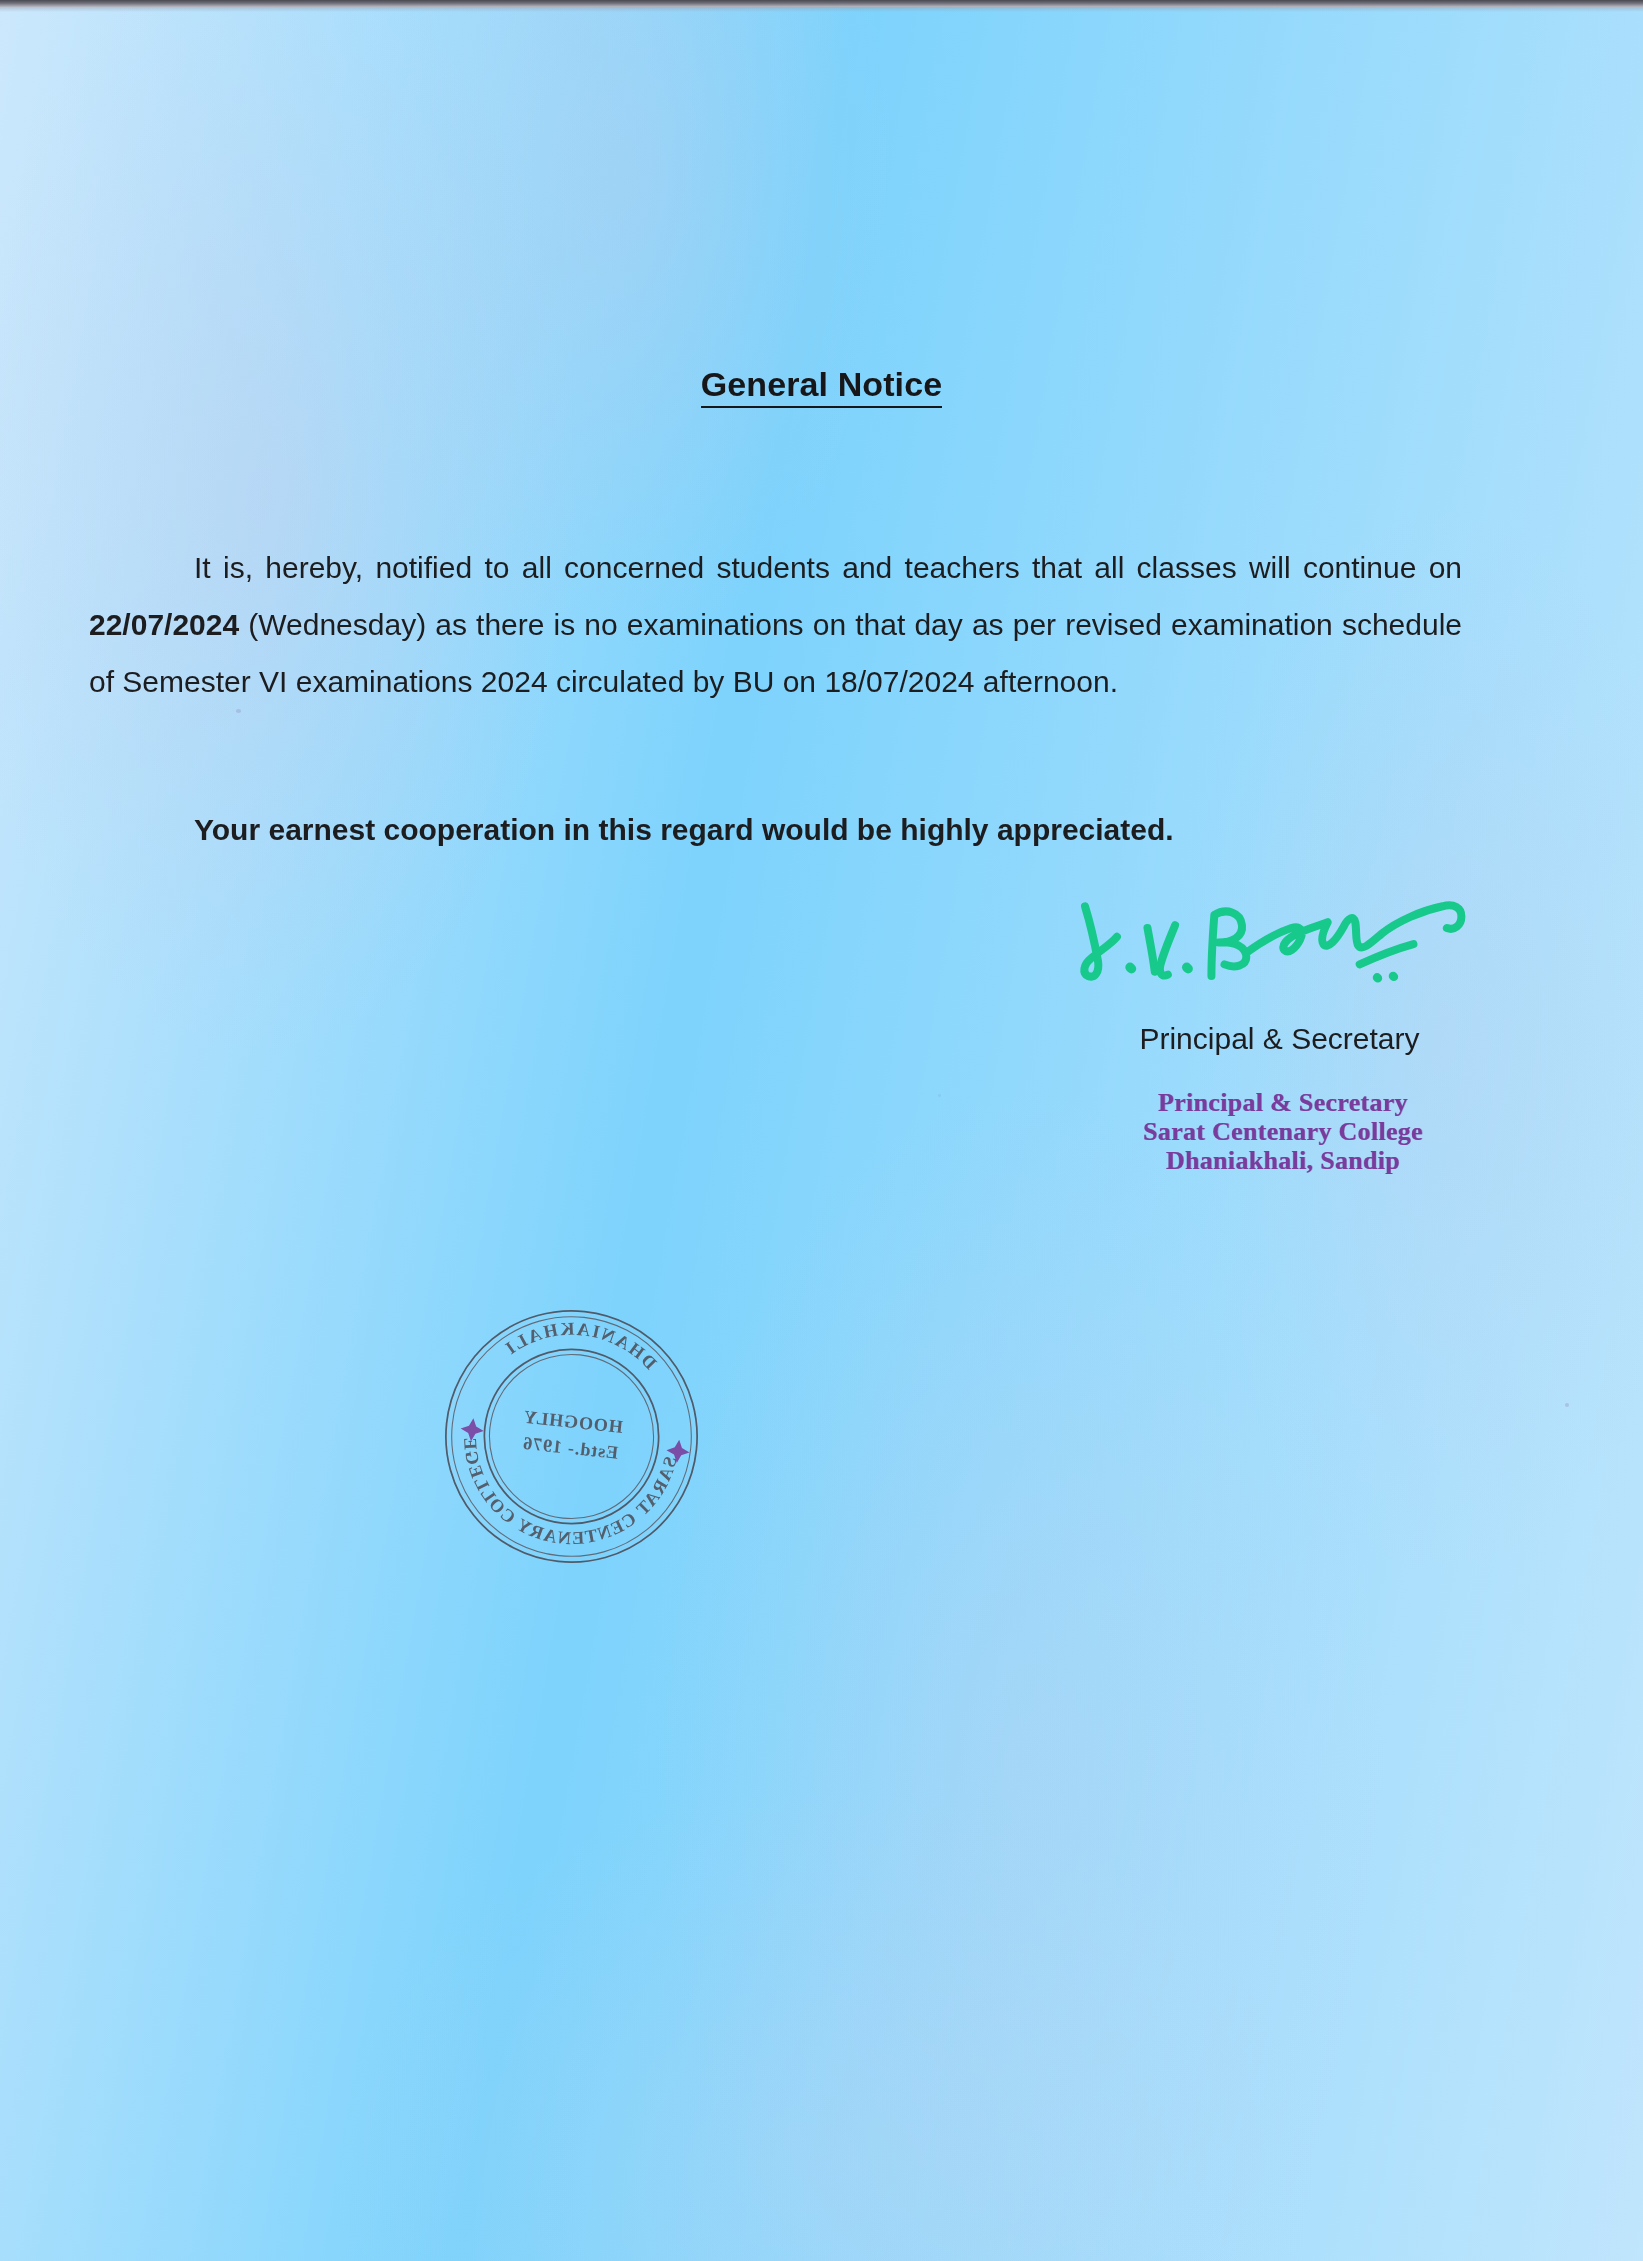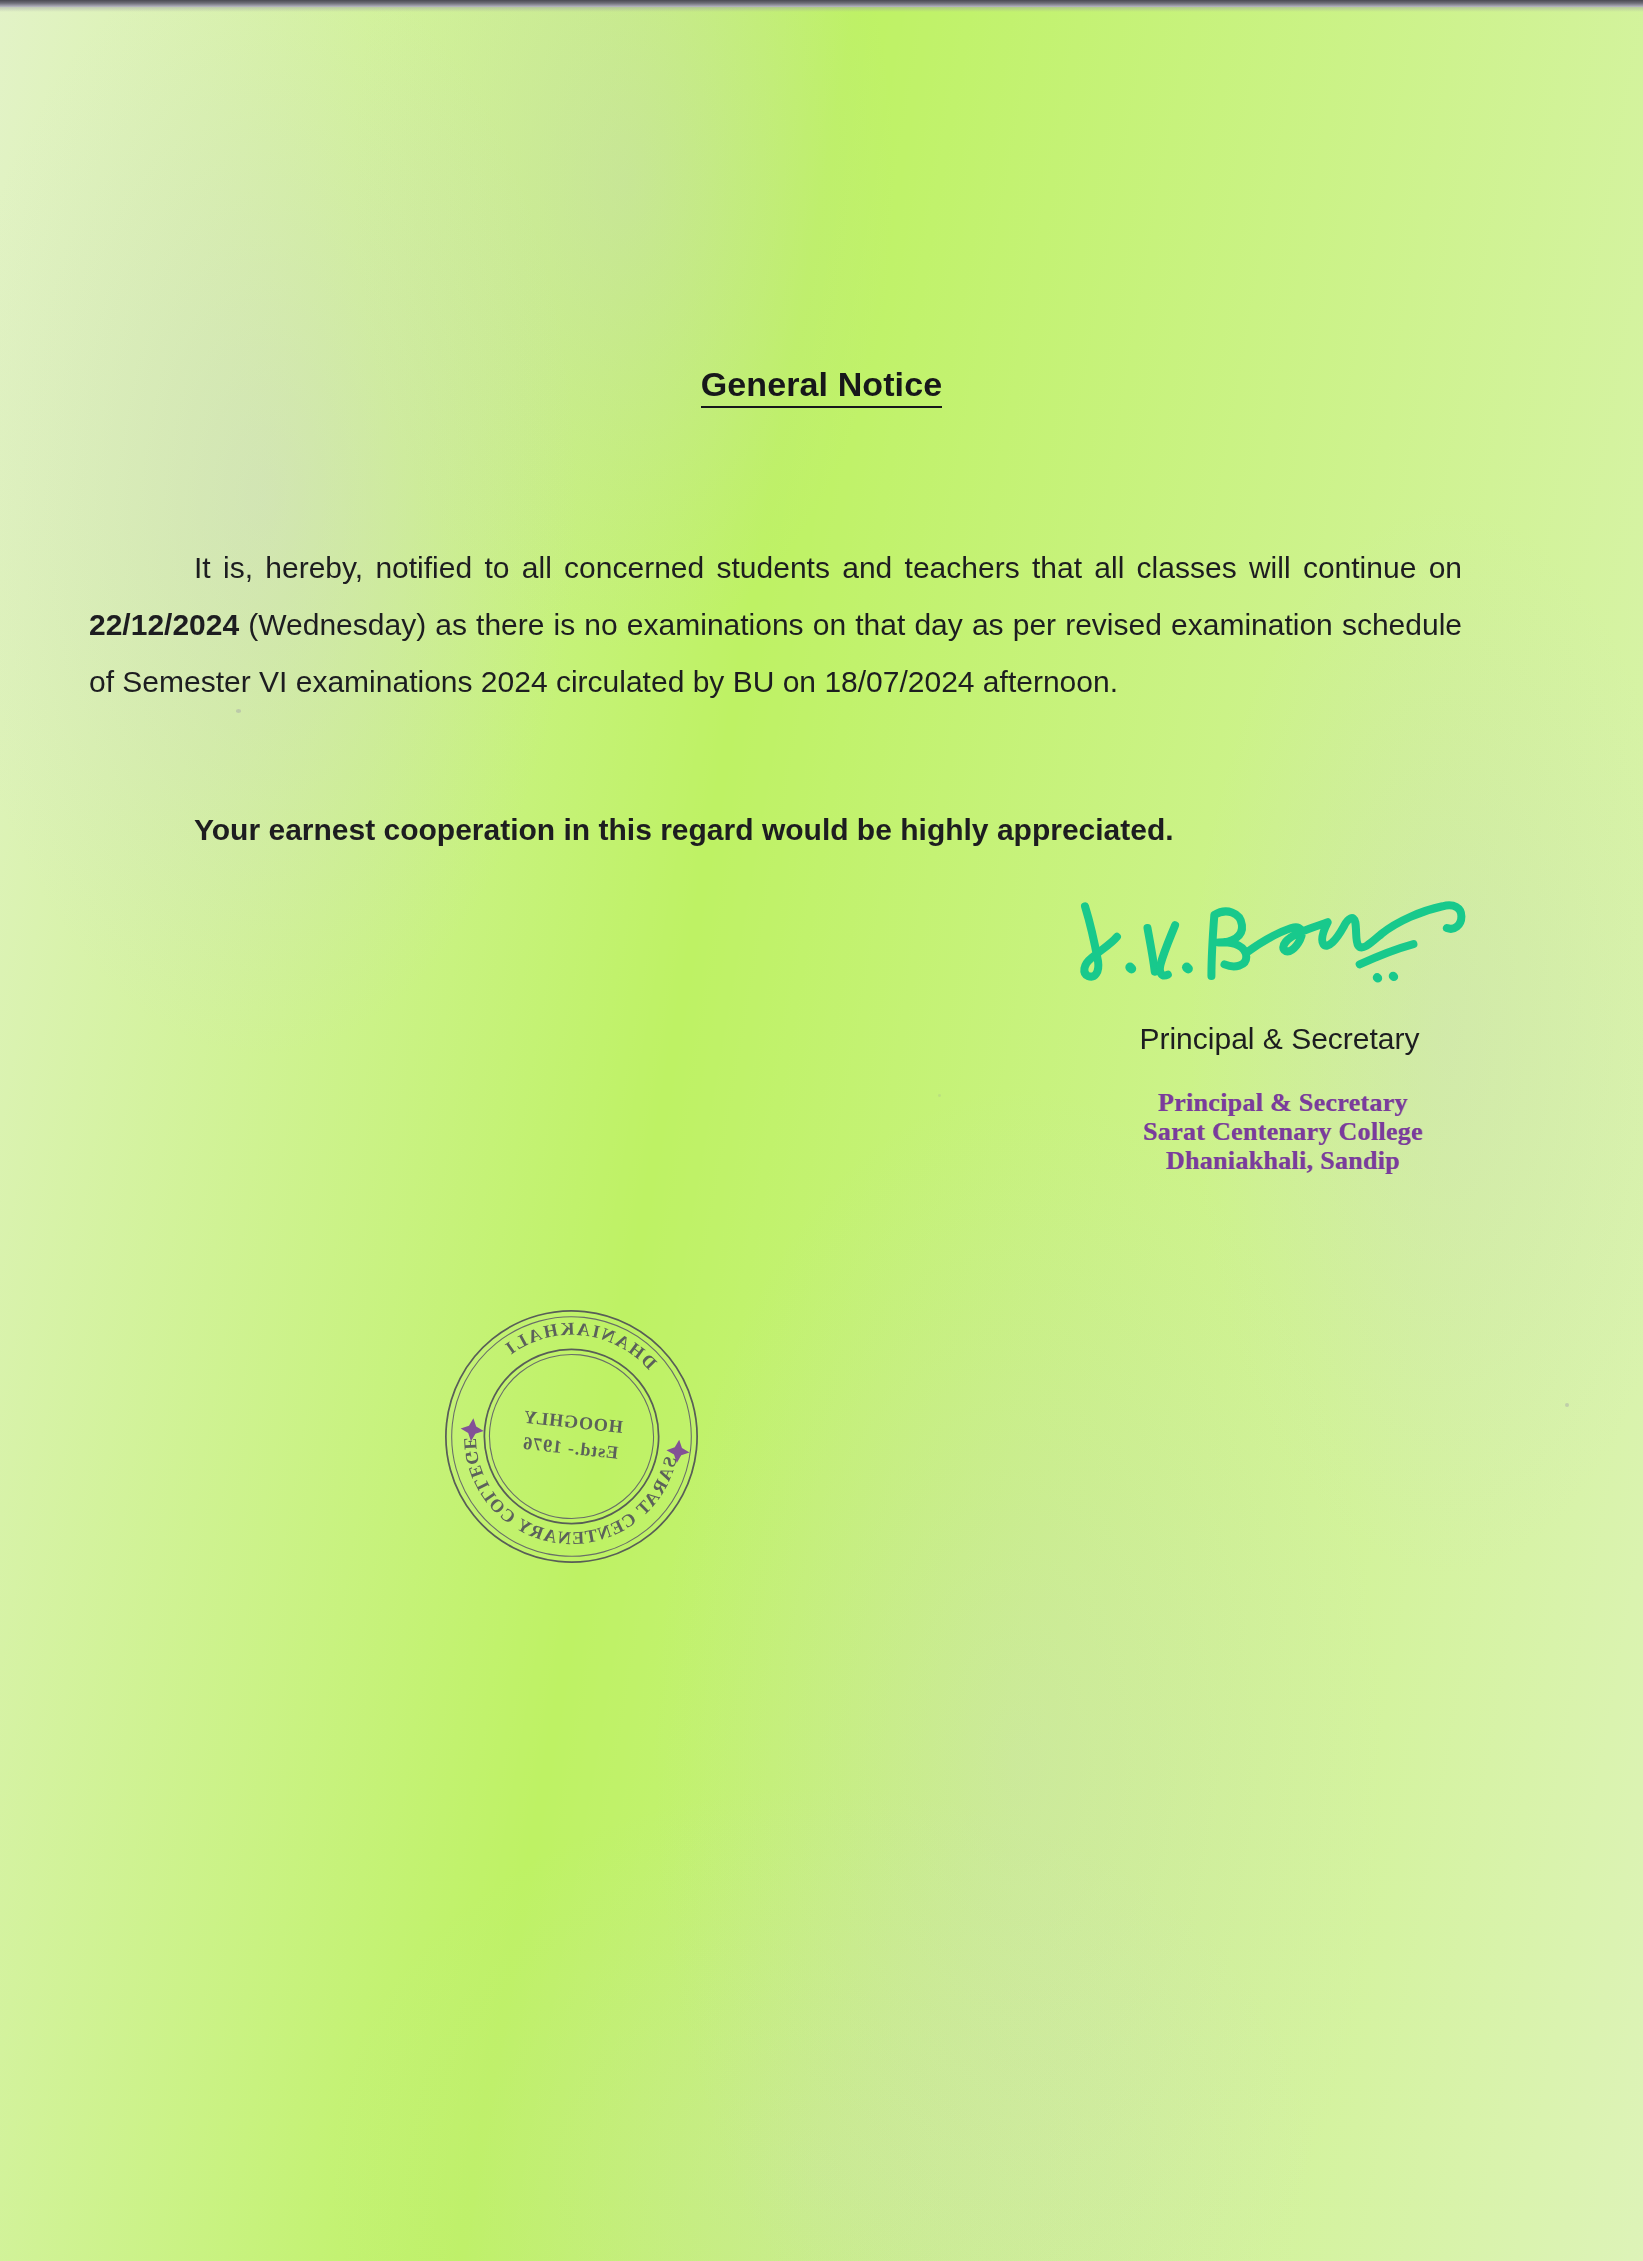--- a/index.html
+++ b/index.html
@@ -5,21 +5,21 @@
   html, body {
     margin: 0;
     padding: 0;
     background: #ffffff;
   }
   #page {
     position: relative;
     width: 1643px;
     height: 2261px;
     overflow: hidden;
-    background: #bef264;
+    background: #7dd3fc;
     font-family: "Liberation Sans", sans-serif;
     color: #1d1d1f;
   }
   
   #paper-texture {
     position: absolute;
     inset: 0;
     pointer-events: none;
     background:
       radial-gradient(ellipse 451px 800px at 16% 22%, rgba(206,198,228,0.30), rgba(255,255,255,0) 70%),
@@ -192,21 +192,21 @@
 
   <div class="speck" style="left:236px;top:709px;width:5.1px;height:3.6px;"></div>
   <div class="speck" style="left:1565px;top:1403px;width:4.4px;height:4.4px;"></div>
   <div class="speck" style="left:938px;top:1094px;width:2.9px;height:2.9px;opacity:.5;"></div>
 
   <h1 id="doc-title">
     <span class="underline-text">General Notice</span>
   </h1>
 
 
-  <p id="para-1" class="body-para"><span>It is, hereby, notified to all concerned students and teachers that all classes will continue on </span><span class="bolded">22/12/2024</span><span> (Wednesday) as there is no examinations on that day as per revised examination schedule of Semester VI examinations 2024 circulated by BU on 18/07/2024 afternoon.</span></p>
+  <p id="para-1" class="body-para"><span>It is, hereby, notified to all concerned students and teachers that all classes will continue on </span><span class="bolded">22/07/2024</span><span> (Wednesday) as there is no examinations on that day as per revised examination schedule of Semester VI examinations 2024 circulated by BU on 18/07/2024 afternoon.</span></p>
 
   <p id="para-2" class="body-para">Your earnest cooperation in this regard would be highly appreciated.</p>
 
   <div id="signature-ink">
     <svg width="436" height="109" viewBox="0 0 600 150" xmlns="http://www.w3.org/2000/svg">
       <g fill="none" stroke="#18c98c" stroke-width="11" stroke-linecap="round" stroke-linejoin="round">
 
         <path d="M22 32 C 30 58, 36 86, 40 108 C 42 122, 36 132, 26 128 C 18 124, 20 112, 30 104 C 44 92, 58 84, 66 74"></path>
 
         <path d="M84 116 l 2 2" stroke-width="13"></path>

